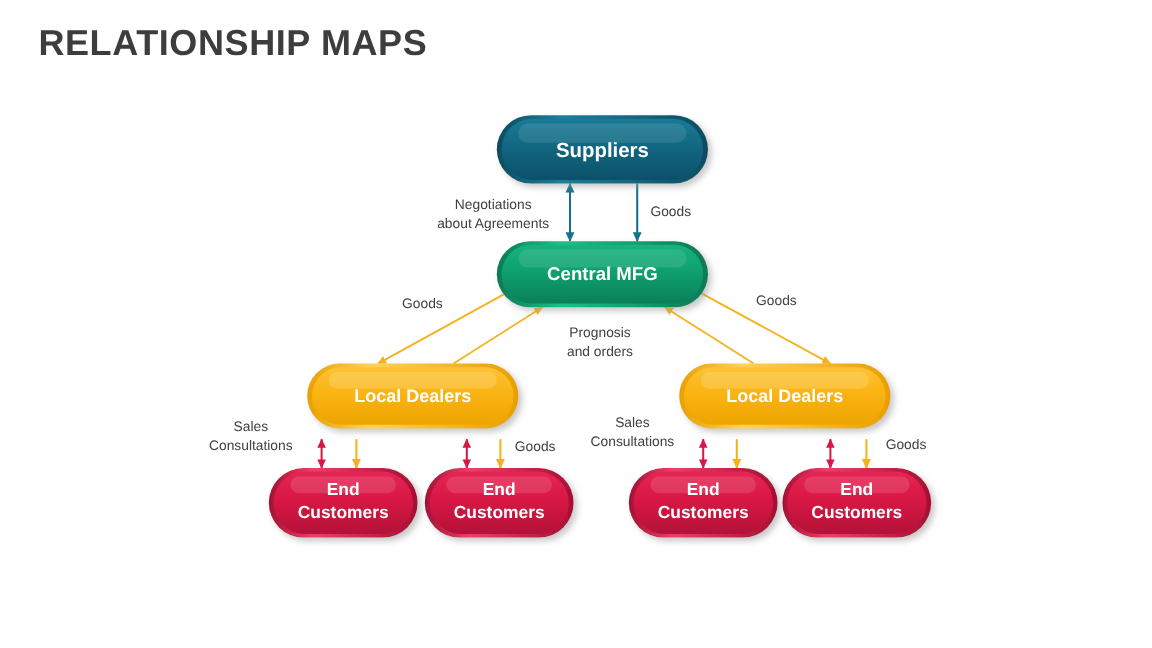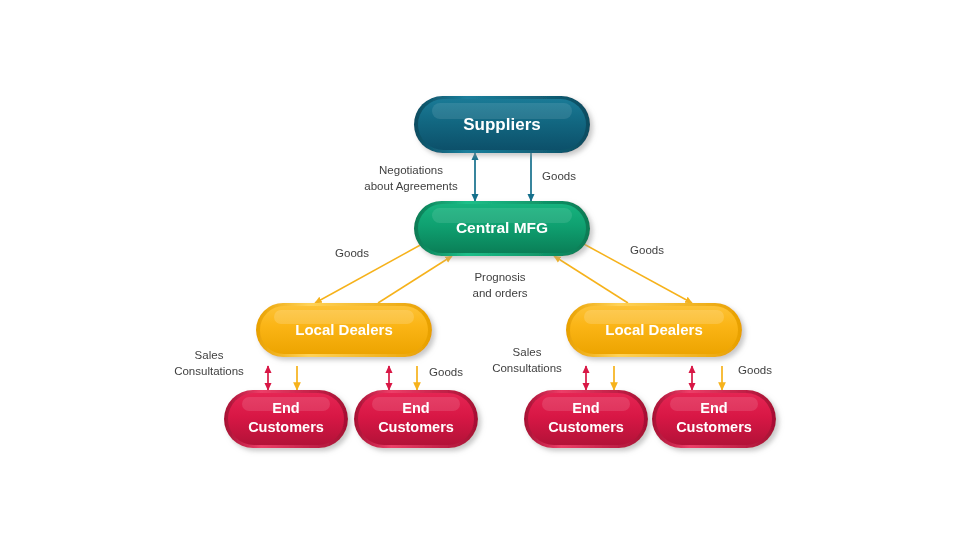--- a/index.html
+++ b/index.html
@@ -50,20 +50,21 @@
     fill: #3f3f3f;
     font-size: 11.5px;
     text-anchor: middle;
   }
 </style>
 </head>
 <body>
 
 <div id="slide">
 
+  <div id="page-title">RELATIONSHIP MAPS</div>
 
   <svg id="diagram" viewBox="0 0 960 540" xmlns="http://www.w3.org/2000/svg">
     <defs>
       <linearGradient id="gradTeal" x1="0" y1="0" x2="0" y2="1">
         <stop offset="0%" stop-color="#1a7a96"></stop>
         <stop offset="45%" stop-color="#126781"></stop>
         <stop offset="100%" stop-color="#0c506a"></stop>
       </linearGradient>
       <linearGradient id="gradTealEdge" x1="0" y1="0" x2="1" y2="0">
         <stop offset="0%" stop-color="#0c4c60"></stop>

